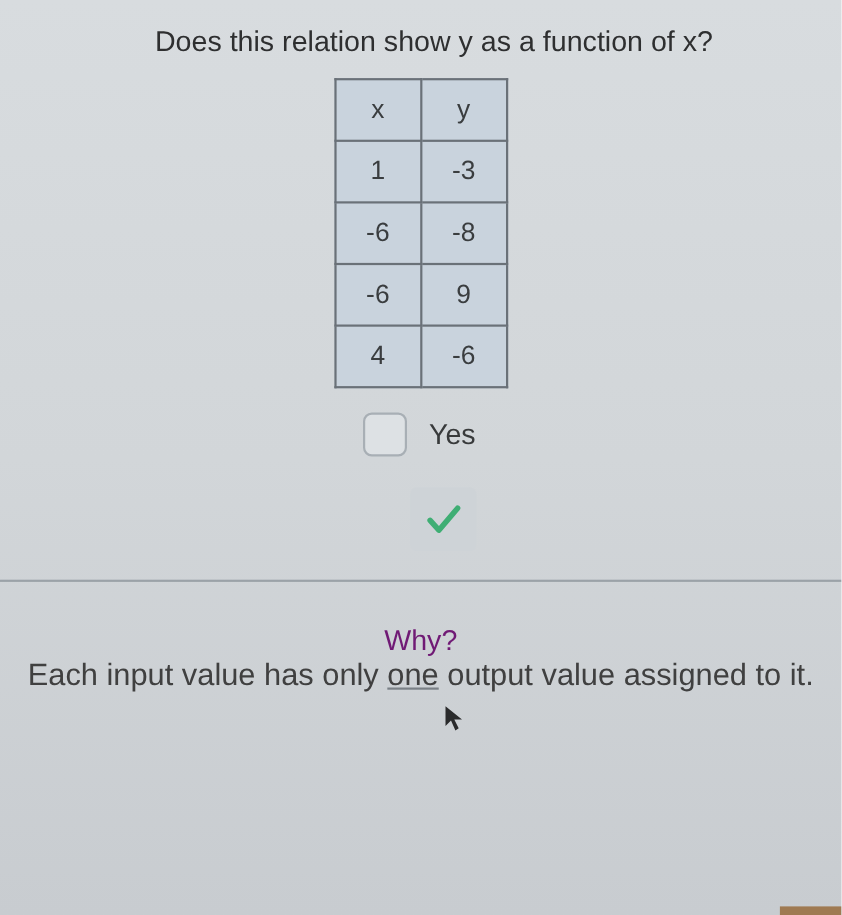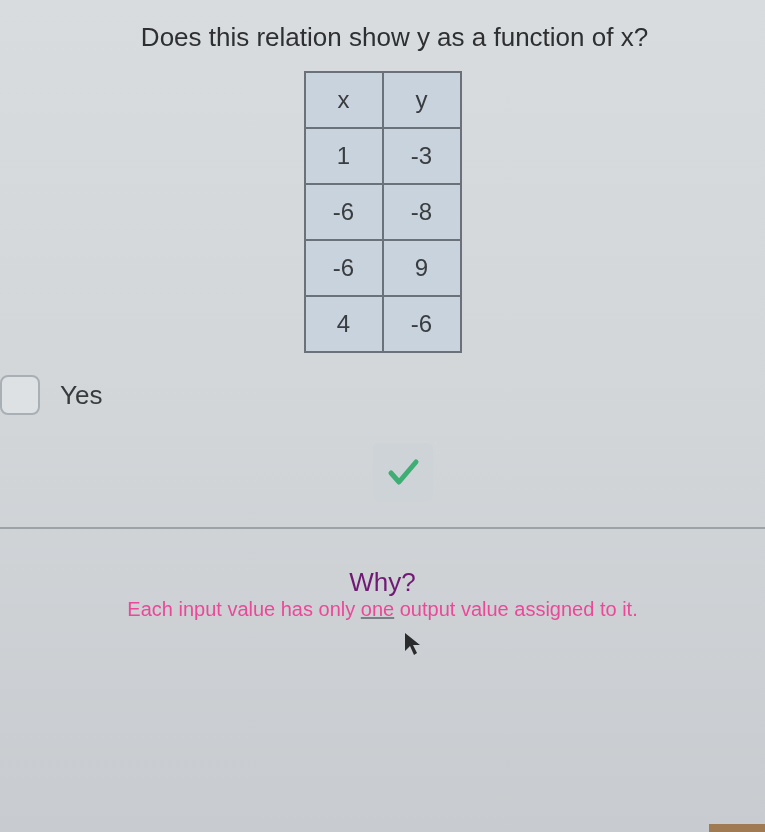--- a/index.html
+++ b/index.html
@@ -45,20 +45,21 @@
       background: #c9d3dd;
     }
     table th {
       font-weight: 400;
     }
     .options {
       margin-top: 22px;
       display: flex;
       flex-direction: row;
       align-items: flex-start;
+      padding-left: 330px;
       gap: 28px;
     }
     .option-row {
       display: flex;
       align-items: center;
       gap: 20px;
     }
     .checkbox {
       width: 40px;
       height: 40px;
@@ -94,22 +95,22 @@
     }
     .why-section {
       margin-top: 38px;
       text-align: center;
     }
     .why-title {
       font-size: 26px;
       color: #701a75;
     }
     .statement1 {
-      font-size: 20px;
-      color: #ec4899;
+      font-size: 28px;
+      color: #404040;
       margin-bottom: 10px;
       padding: 0 8px;
     }
     .underline {
       text-decoration: underline;
       text-decoration-color: #7a8086;
     }
     .cursor-wrap {
       display: flex;
       justify-content: center;

